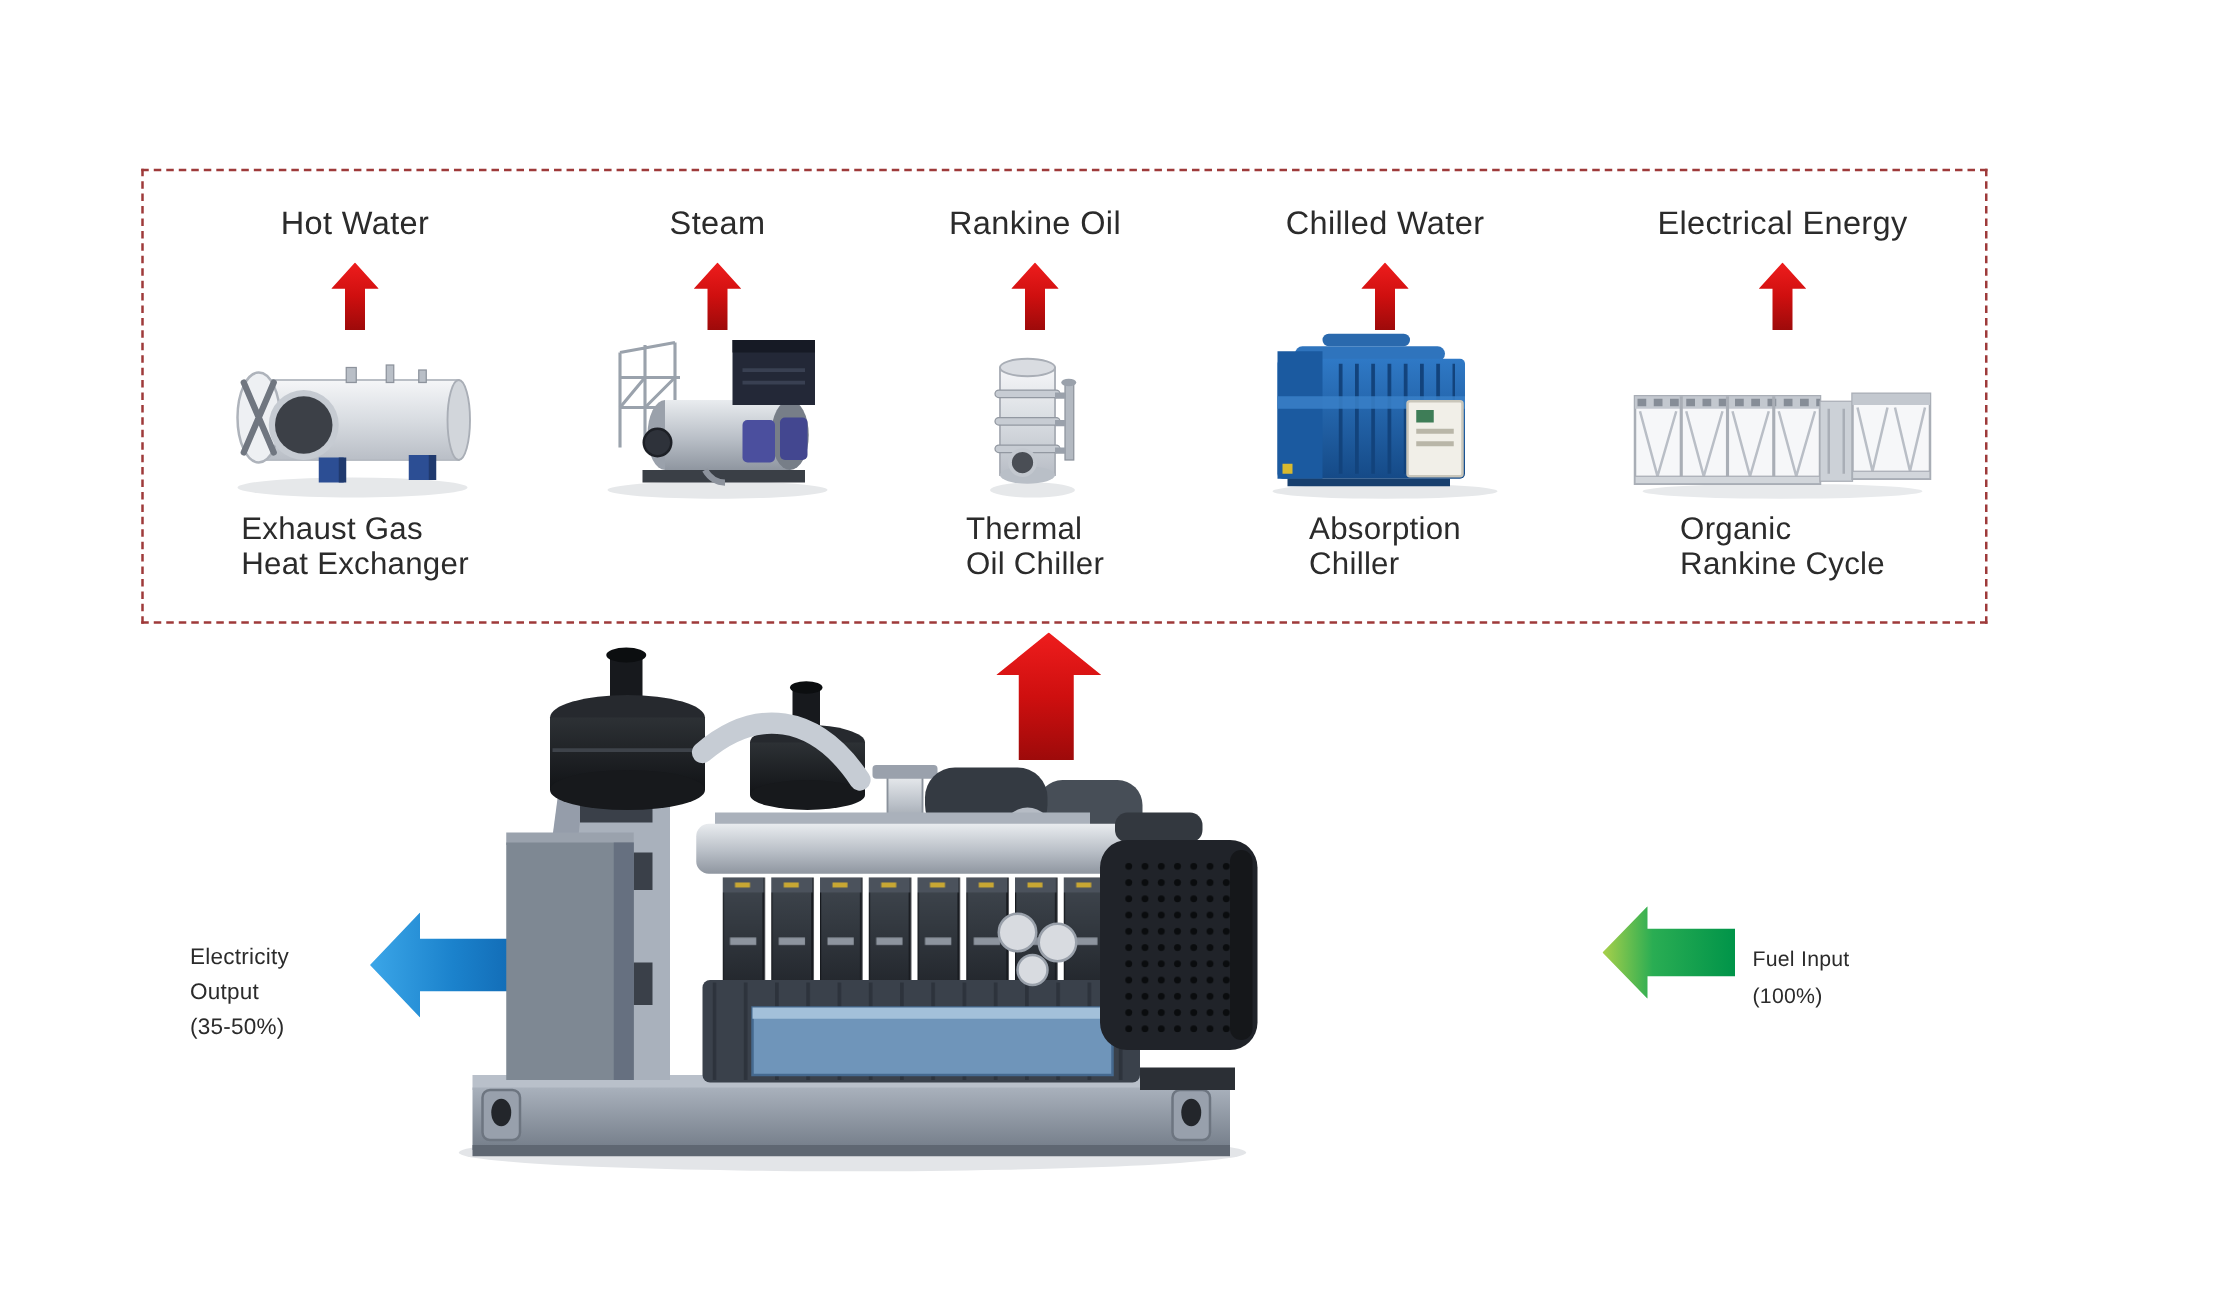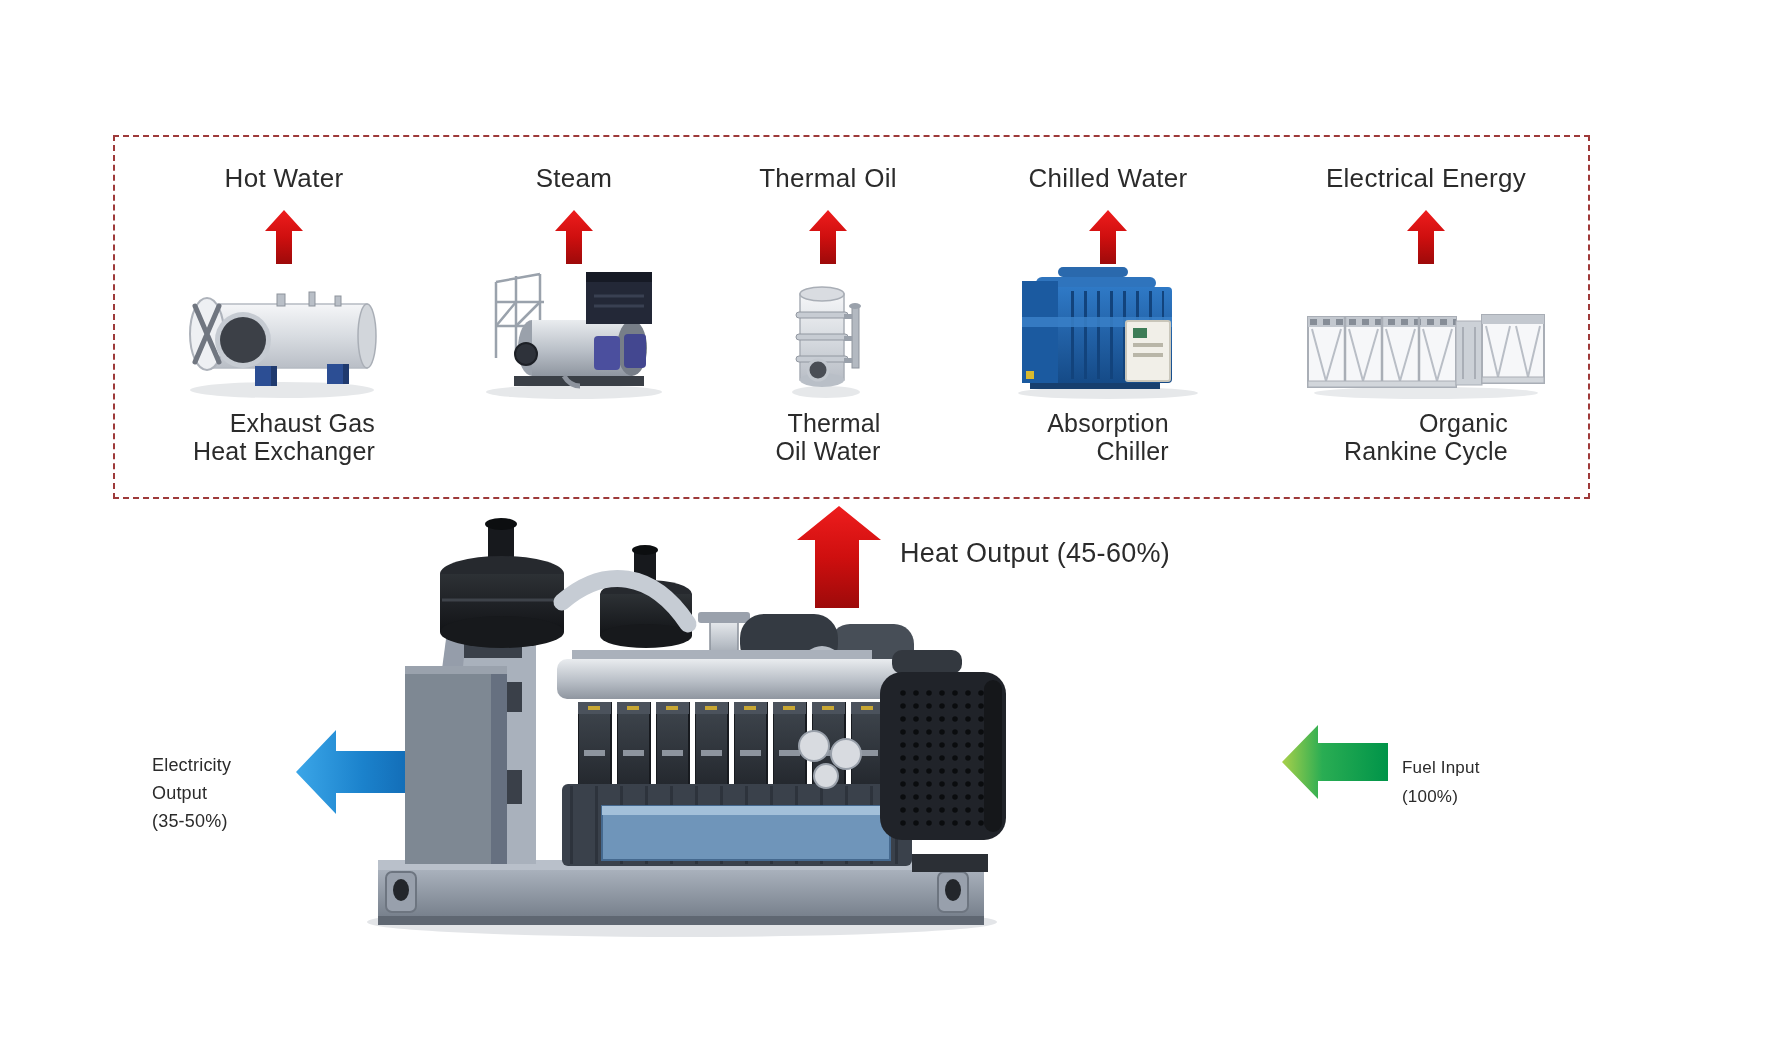--- a/index.html
+++ b/index.html
@@ -6,21 +6,21 @@
   .stage{position:relative;width:1770px;height:1046px;background:#ffffff;overflow:hidden;
          font-family:"Liberation Sans",sans-serif;color:#2b2b2b;margin-top:24px;}
   .defs-holder{position:absolute;width:0;height:0;overflow:hidden;}
   .box{position:absolute;left:113px;top:111px;width:1477px;height:364px;
        border:2px dashed #9e3a3a;box-sizing:border-box;}
   .col{position:absolute;top:0;width:260px;height:100%;display:flex;flex-direction:column;align-items:center;}
   .col-1{left:39px;} .col-2{left:329px;} .col-3{left:583px;} .col-4{left:863px;} .col-5{left:1181px;}
   .out-label{margin-top:26px;font-size:26px;letter-spacing:.3px;white-space:nowrap;}
   .up-arrow{margin-top:16px;}
   .img-wrap{height:132px;margin-top:4px;display:flex;align-items:flex-end;justify-content:center;}
-  .eq-label{margin-top:9px;font-size:25px;line-height:28px;text-align:right;letter-spacing:.2px;white-space:nowrap;}
+  .eq-label{margin-top:9px;font-size:25px;line-height:28px;text-align:left;letter-spacing:.2px;white-space:nowrap;}
   .abs{position:absolute;}
   .heat-arrow{left:797px;top:482px;}
   .heat-label{left:900px;top:514px;font-size:27px;letter-spacing:.3px;white-space:nowrap;}
   .elec-arrow{left:296px;top:706px;}
   .engine{left:352px;top:430px;}
   .elec-label{left:152px;top:727px;font-size:18px;line-height:28px;letter-spacing:.2px;}
   .fuel-arrow{left:1282px;top:701px;}
   .fuel-label{left:1402px;top:729px;font-size:17px;line-height:29px;letter-spacing:.2px;}
 </style>
 </head>
@@ -141,21 +141,21 @@
           <rect x="120" y="74" width="26" height="34" rx="4" fill="#4b4f9e"></rect>
           <rect x="150" y="72" width="22" height="34" rx="4" fill="#434790"></rect>
           <circle cx="52" cy="92" r="11" fill="#2e323a" stroke="#1d2026" stroke-width="2"></circle>
           <rect x="40" y="114" width="130" height="10" fill="#3a3f46"></rect>
           <path d="M90 114 q6 10 16 10" stroke="#8d939d" stroke-width="5" fill="none"></path>
         </svg>
       </div>
     </div>
 
     <div class="col col-3">
-      <div class="out-label">Thermal Oil</div>
+      <div class="out-label">Rankine Oil</div>
       <svg class="up-arrow" width="38" height="54" viewBox="0 0 38 54">
         <polygon points="19,0 38,21 27,21 27,54 11,54 11,21 0,21" fill="url(#gradRed)"></polygon>
       </svg>
       <div class="img-wrap">
         <svg width="92" height="122" viewBox="0 0 92 122">
           <ellipse cx="44" cy="114" rx="34" ry="6" fill="#e6e8ea"></ellipse>
           <rect x="18" y="16" width="44" height="86" fill="url(#gradSteel)" stroke="#a9aeb6" stroke-width="1.5"></rect>
           <ellipse cx="40" cy="16" rx="22" ry="7" fill="#d9dce1" stroke="#a9aeb6" stroke-width="1.5"></ellipse>
           <ellipse cx="40" cy="102" rx="22" ry="7" fill="#b9bfc7"></ellipse>
           <g fill="#c7ccd3" stroke="#9298a1">
@@ -166,21 +166,21 @@
           <rect x="70" y="28" width="7" height="62" fill="#b3b9c1" stroke="#8d939c"></rect>
           <ellipse cx="73" cy="28" rx="6" ry="3" fill="#9aa1ab"></ellipse>
           <rect x="62" y="36" width="8" height="5" fill="#9aa1ab"></rect>
           <rect x="62" y="58" width="8" height="5" fill="#9aa1ab"></rect>
           <rect x="62" y="80" width="8" height="5" fill="#9aa1ab"></rect>
           <circle cx="36" cy="92" r="10" fill="#4a4e55" stroke="#c3c8cf" stroke-width="3"></circle>
         </svg>
       </div>
       <div class="eq-label">
         <div>Thermal</div>
-        <div>Oil Water</div>
+        <div>Oil Chiller</div>
       </div>
     </div>
 
     <div class="col col-4">
       <div class="out-label">Chilled Water</div>
       <svg class="up-arrow" width="38" height="54" viewBox="0 0 38 54">
         <polygon points="19,0 38,21 27,21 27,54 11,54 11,21 0,21" fill="url(#gradRed)"></polygon>
       </svg>
       <div class="img-wrap">
         <svg width="205" height="135" viewBox="0 0 205 135">
@@ -312,21 +312,20 @@
     <rect x="560" y="400" width="76" height="18" fill="#2b2f35"></rect>
     <rect x="540" y="196" width="70" height="24" rx="10" fill="#33383f"></rect>
     <rect x="528" y="218" width="126" height="168" rx="22" fill="#202329"></rect>
     <rect x="632" y="226" width="18" height="152" rx="9" fill="#15171a"></rect>
     <rect x="544" y="236" width="92" height="136" fill="url(#patVents)"></rect>
   </svg>
 
   <svg class="abs heat-arrow" width="84" height="102" viewBox="0 0 84 102">
     <polygon points="42,0 84,34 62,34 62,102 18,102 18,34 0,34" fill="url(#gradRed)"></polygon>
   </svg>
-  <div class="abs heat-label">Heat Output (45-60%)</div>
 
   <svg class="abs fuel-arrow" width="106" height="74" viewBox="0 0 106 74">
     <polygon points="0,37 36,0 36,18 106,18 106,56 36,56 36,74" fill="url(#gradGreen)"></polygon>
   </svg>
   <div class="abs fuel-label">
     <div>Fuel Input</div>
     <div>(100%)</div>
   </div>
 
   <div class="abs elec-label">

